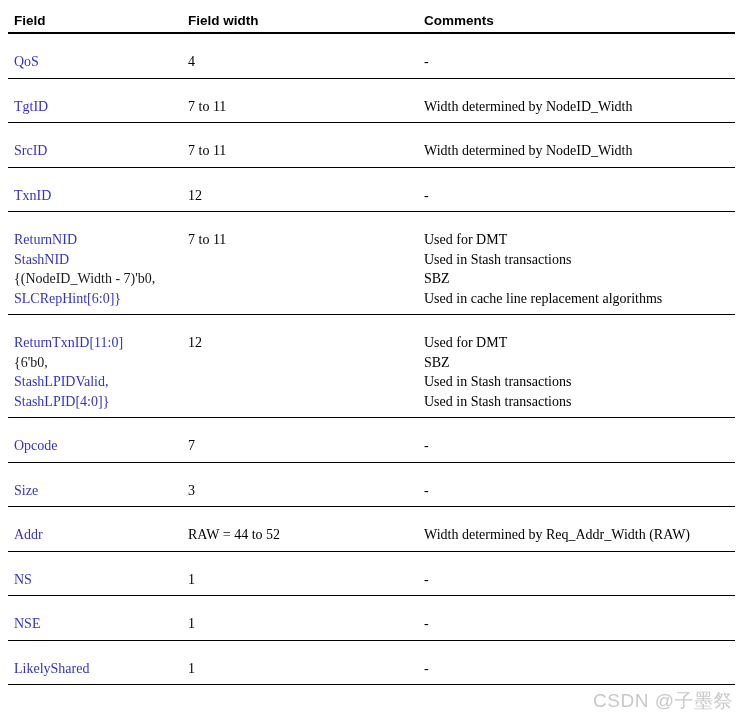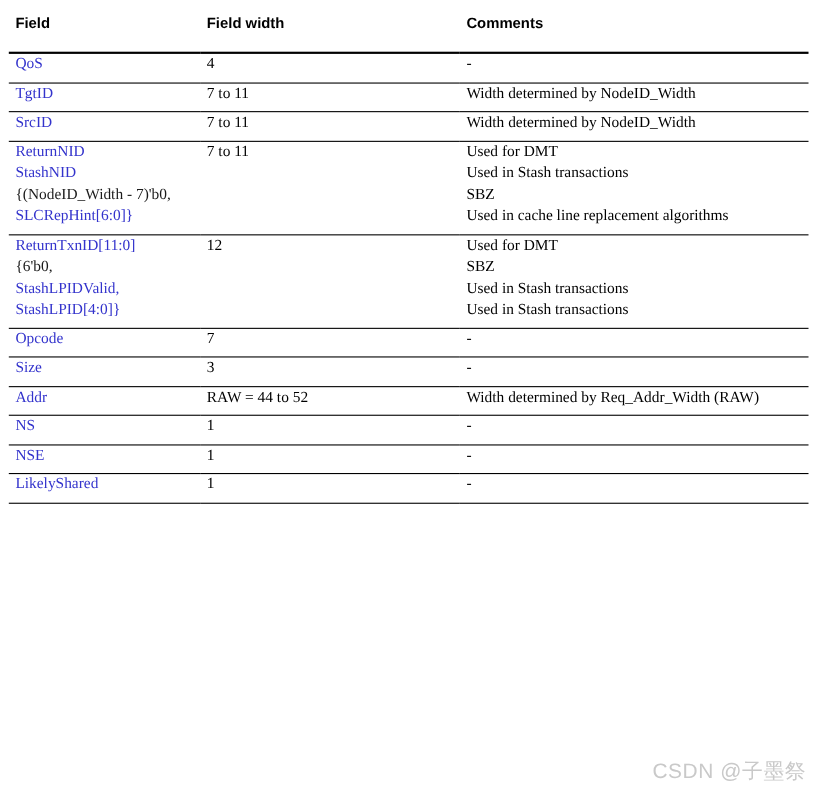--- a/index.html
+++ b/index.html
@@ -25,31 +25,31 @@
   .doc-table col.c-field  { width: 174px; }
   .doc-table col.c-width  { width: 236px; }
   .doc-table col.c-comm   { width: 317px; }
 
   thead th {
     font-family: "Liberation Sans", "DejaVu Sans", sans-serif;
     font-weight: bold;
     font-size: 13.5px;
     color: #000000;
     text-align: left;
-    padding: 0 0 19px 6px;
+    padding: 0 0 4px 6px;
     border-bottom: 2px solid #000000;
     vertical-align: bottom;
     height: 28px;
   }
 
   tbody td {
     font-size: 14px;
     color: #000000;
     text-align: left;
-    padding: 0 0 6px 6px;
+    padding: 18px 0 6px 6px;
     border-bottom: 1.4px solid #000000;
     vertical-align: top;
     line-height: 19.5px;
   }
 
   td.field-cell {
     color: #3333cc;
   }
 
   .blk {
@@ -111,20 +111,29 @@
         <td class="field-cell">
           <span class="blk">SrcID</span>
         </td>
         <td class="width-cell">7 to 11</td>
         <td class="comment-cell">
           <span class="blk">Width determined by NodeID_Width</span>
         </td>
       </tr>
       <tr>
         <td class="field-cell">
+          <span class="blk">TxnID</span>
+        </td>
+        <td class="width-cell">12</td>
+        <td class="comment-cell">
+          <span class="blk">-</span>
+        </td>
+      </tr>
+      <tr>
+        <td class="field-cell">
           <span class="blk">ReturnNID</span>
           <span class="blk">StashNID</span>
           <span class="blk black">{(NodeID_Width - 7)'b0,</span>
           <span class="blk">SLCRepHint[6:0]}</span>
         </td>
         <td class="width-cell">7 to 11</td>
         <td class="comment-cell">
           <span class="blk">Used for DMT</span>
           <span class="blk">Used in Stash transactions</span>
           <span class="blk">SBZ</span>

